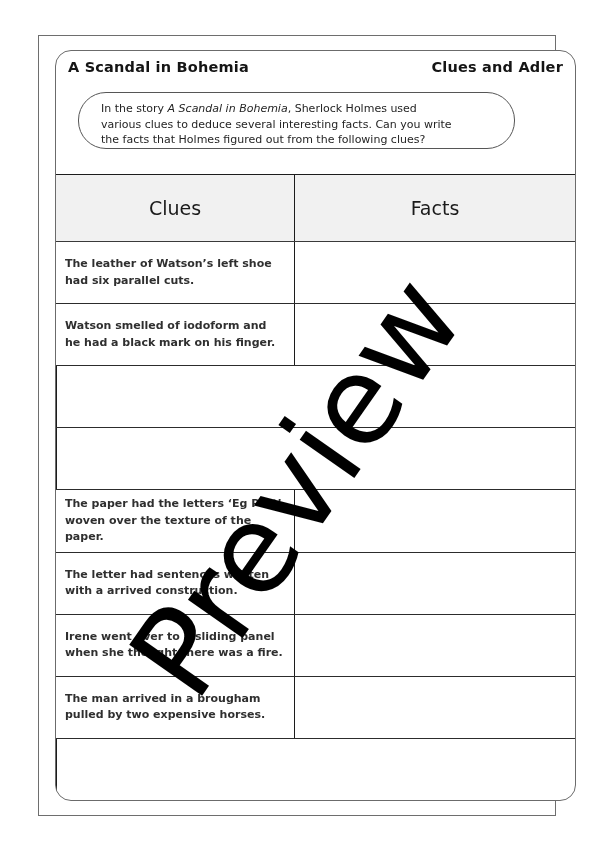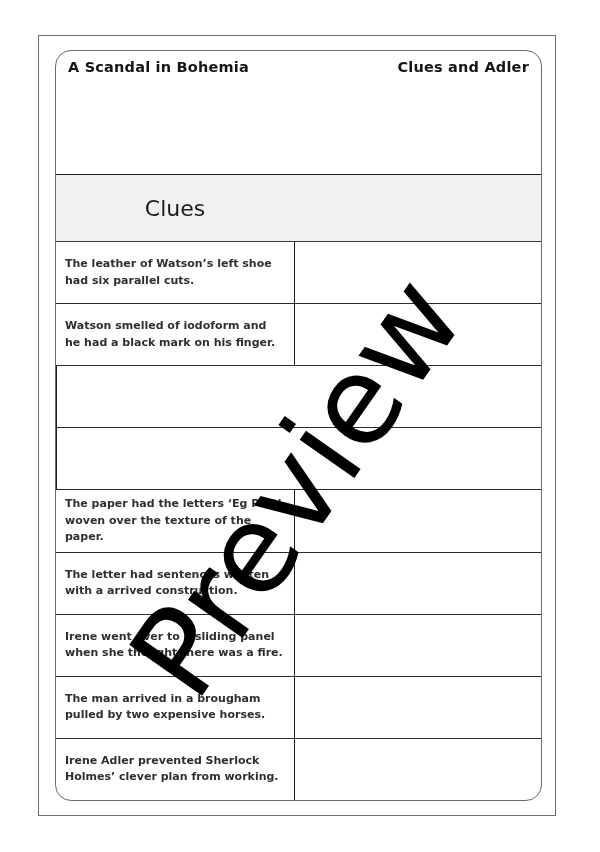--- a/index.html
+++ b/index.html
@@ -9,42 +9,42 @@
     position:relative;overflow:hidden;
   }
   .canvas{position:absolute;inset:0;}
   .outer-border{
     position:absolute;left:38px;top:35px;width:516px;height:779px;
     border:1.6px solid #6e6e6e;background:#ffffff;
   }
   .sheet{
     position:absolute;left:55px;top:50px;width:485px;height:749px;
     border:1.6px solid #6b6b6b;border-radius:16px;background:#ffffff;
-    box-sizing:content-box;overflow:hidden;z-index:1;
+    box-sizing:content-box;overflow:hidden;z-index:1;padding-left:34px;
   }
   .titlebar{
     position:absolute;top:8px;left:12px;right:12px;
     display:flex;justify-content:space-between;align-items:baseline;
     font-size:14.5px;font-weight:bold;color:#151515;letter-spacing:.2px;
   }
   .bubble{
     position:absolute;left:22px;top:41px;width:437px;height:57px;
     box-sizing:border-box;border:1.4px solid #565656;border-radius:28px;
     padding:8px 10px 8px 22px;
     font-size:11px;line-height:1.42;color:#242424;
   }
   .bubble i{font-style:italic;}
   .thead{
     position:absolute;top:123px;left:0;right:0;height:68px;
     background:#f1f1f1;box-sizing:border-box;
     border-top:1.5px solid #1c1c1c;border-bottom:1.5px solid #3a3a3a;
     display:flex;
   }
   .hcell{display:flex;align-items:center;justify-content:center;
-    font-size:22px;color:#1b1b1b;}
+    font-size:19px;color:#1b1b1b;}
   .hcell.left{width:238px;}
   .hcell.right{flex:1;border-left:1.5px solid #1c1c1c;box-sizing:border-box;}
   .rows{
     position:absolute;top:191px;left:0;right:0;bottom:0;
     display:flex;flex-direction:column;font-weight:bold;
   }
   .row{flex:1;display:flex;border-bottom:1.3px solid #2c2c2c;box-sizing:border-box;}
   .row:last-child{border-bottom:none;}
   .cell{box-sizing:border-box;}
   .cell.clue{
@@ -68,23 +68,29 @@
 
   <div class="outer-border"></div>
 
   <div class="sheet">
 
     <div class="titlebar">
       <span>A Scandal in Bohemia</span>
       <span>Clues and Adler</span>
     </div>
 
+    <div class="bubble">
+      <div><span>In the story </span><i>A Scandal in Bohemia</i><span>, Sherlock Holmes used</span></div>
+      <div>various clues to deduce several interesting facts. Can you write</div>
+      <div>the facts that Holmes figured out from the following clues?</div>
+    </div>
 
     <div class="thead">
       <div class="hcell left">Clues</div>
+      <div class="hcell right">Facts</div>
     </div>
 
     <div class="rows">
   <div class="row">
     <div class="cell clue">
       <span>The leather of Watson’s left shoe had six parallel cuts.</span>
     </div>
     <div class="cell fact"></div>
   </div>
 
@@ -125,23 +131,20 @@
   </div>
 
   <div class="row">
     <div class="cell clue">
       <span>The man arrived in a brougham pulled by two expensive horses.</span>
     </div>
     <div class="cell fact"></div>
   </div>
 
   <div class="row">
-    <div class="cell clue">
-      <span>Irene Adler prevented Sherlock Holmes’ clever plan from working.</span>
-    </div>
     <div class="cell fact"></div>
   </div>
 </div>
 
   </div>
 
   <div class="watermark">Preview</div>
 
 </div>
 

